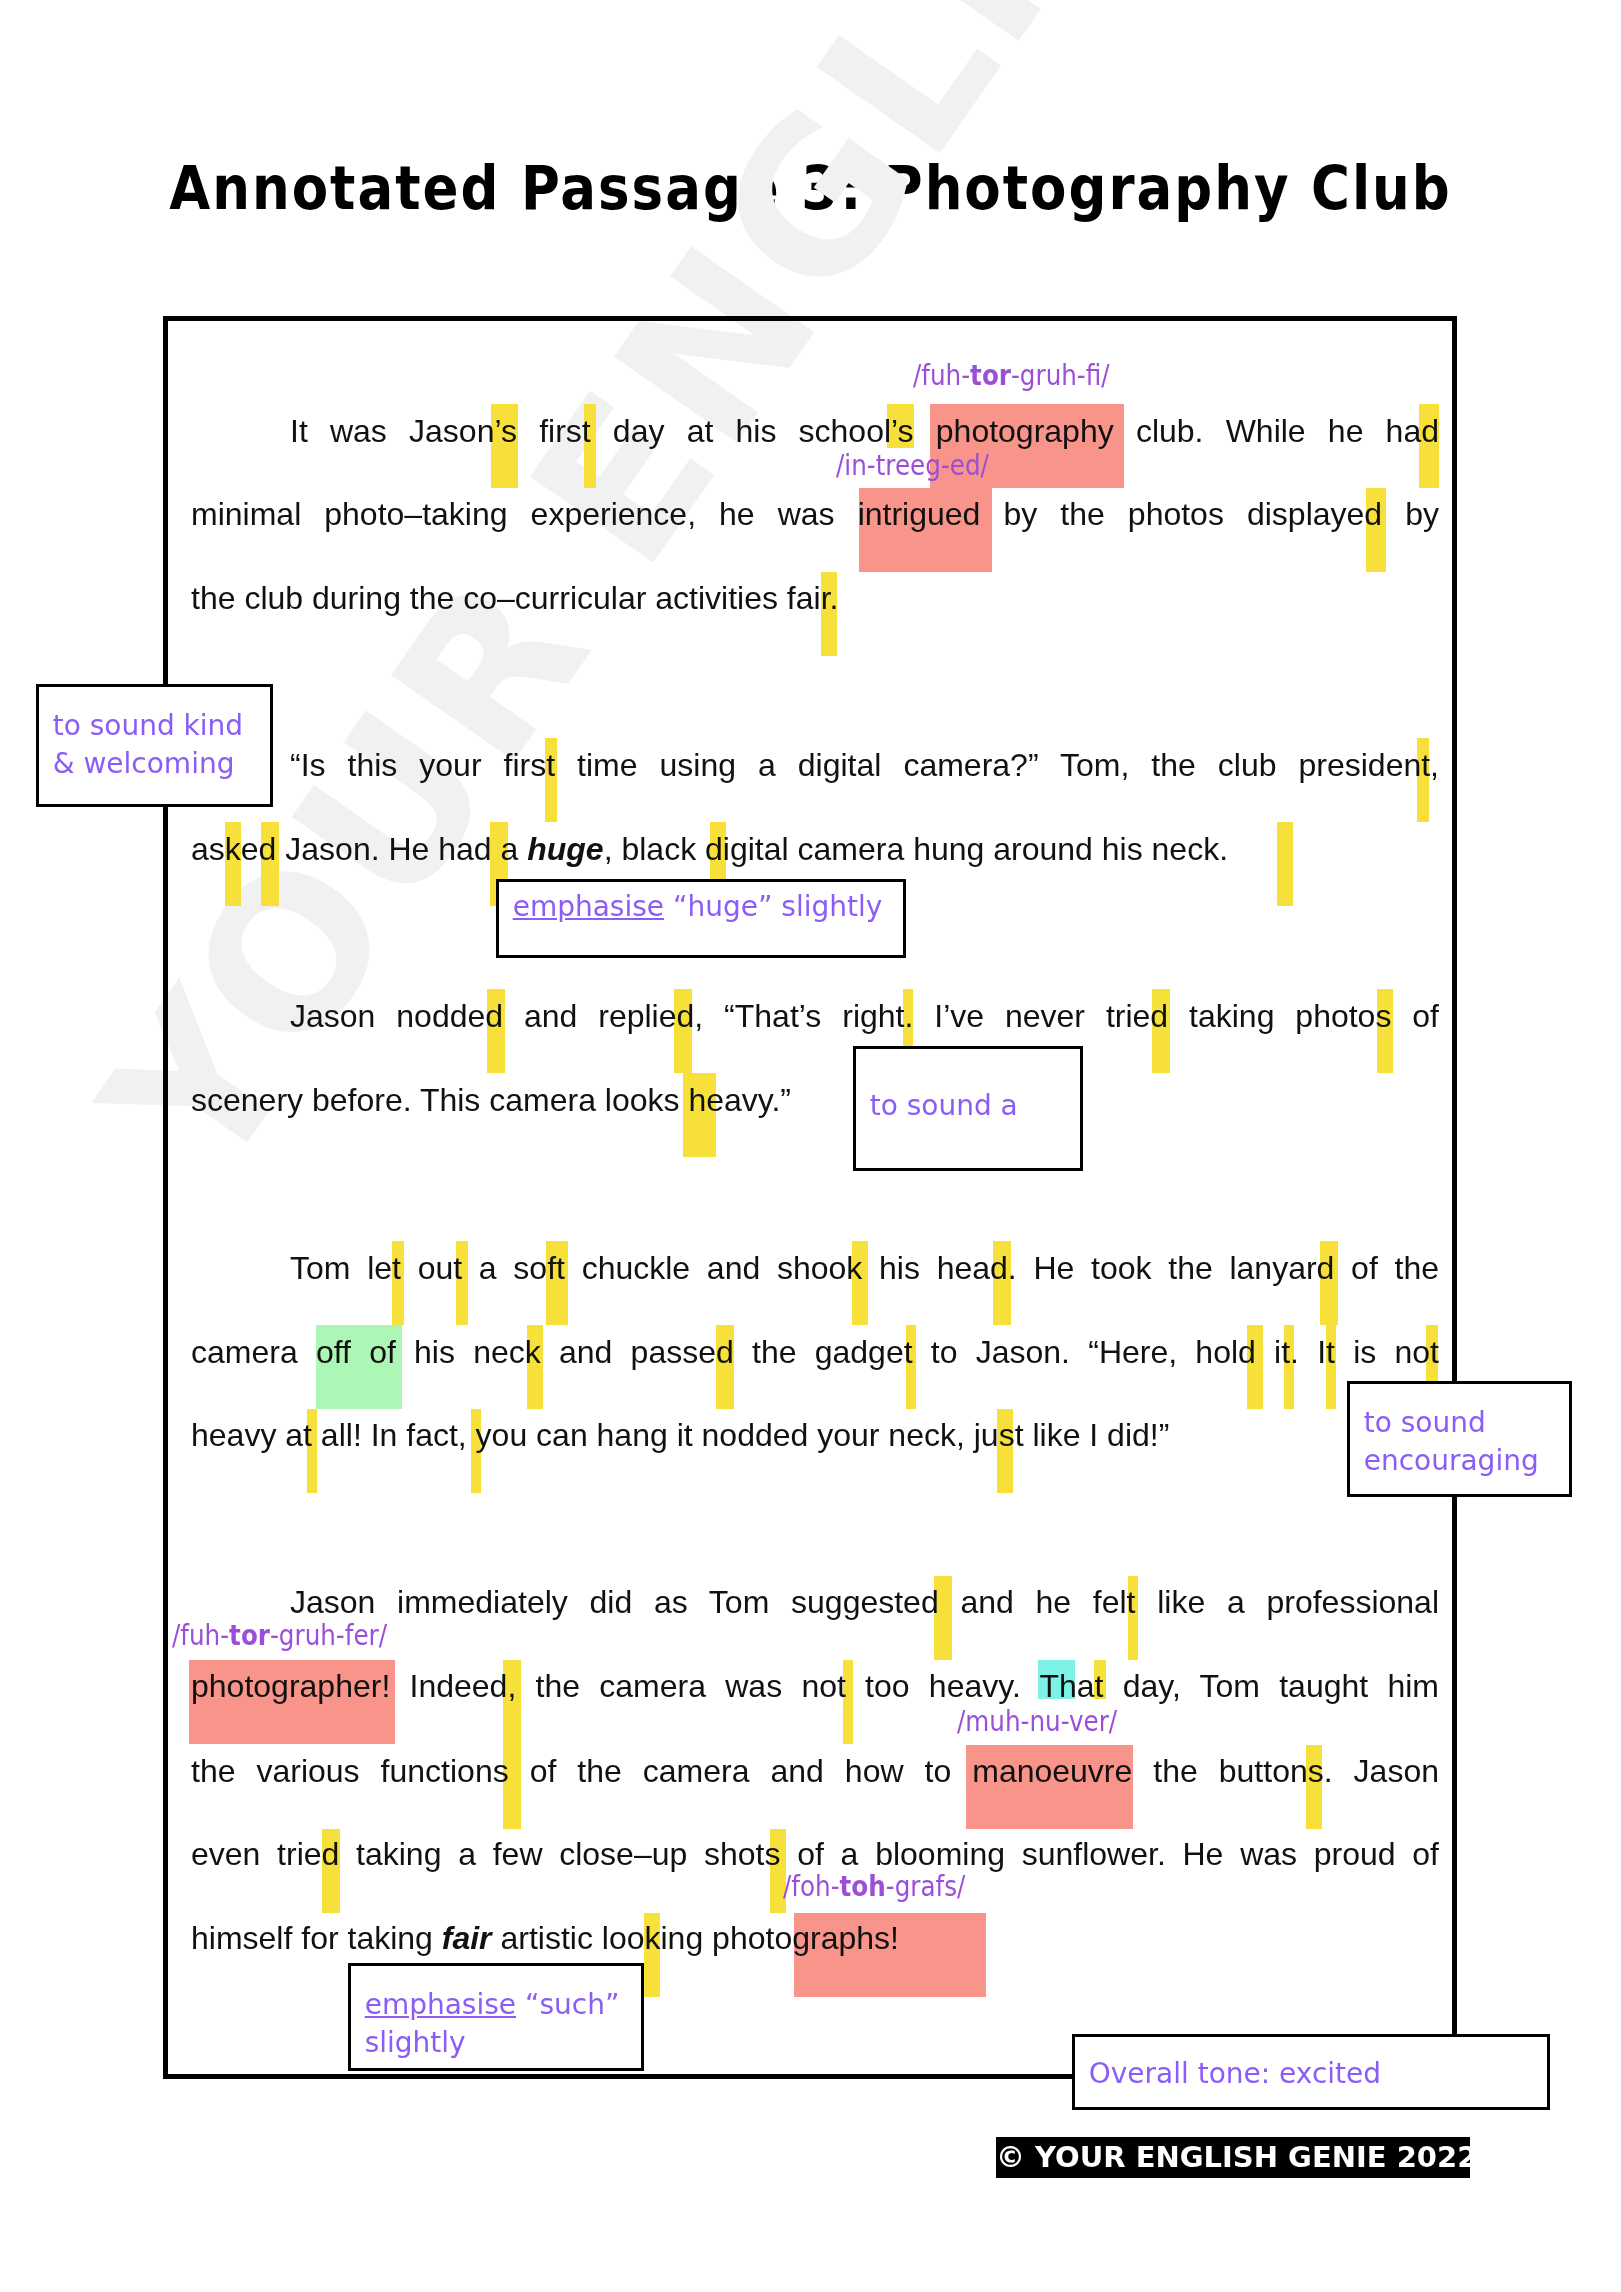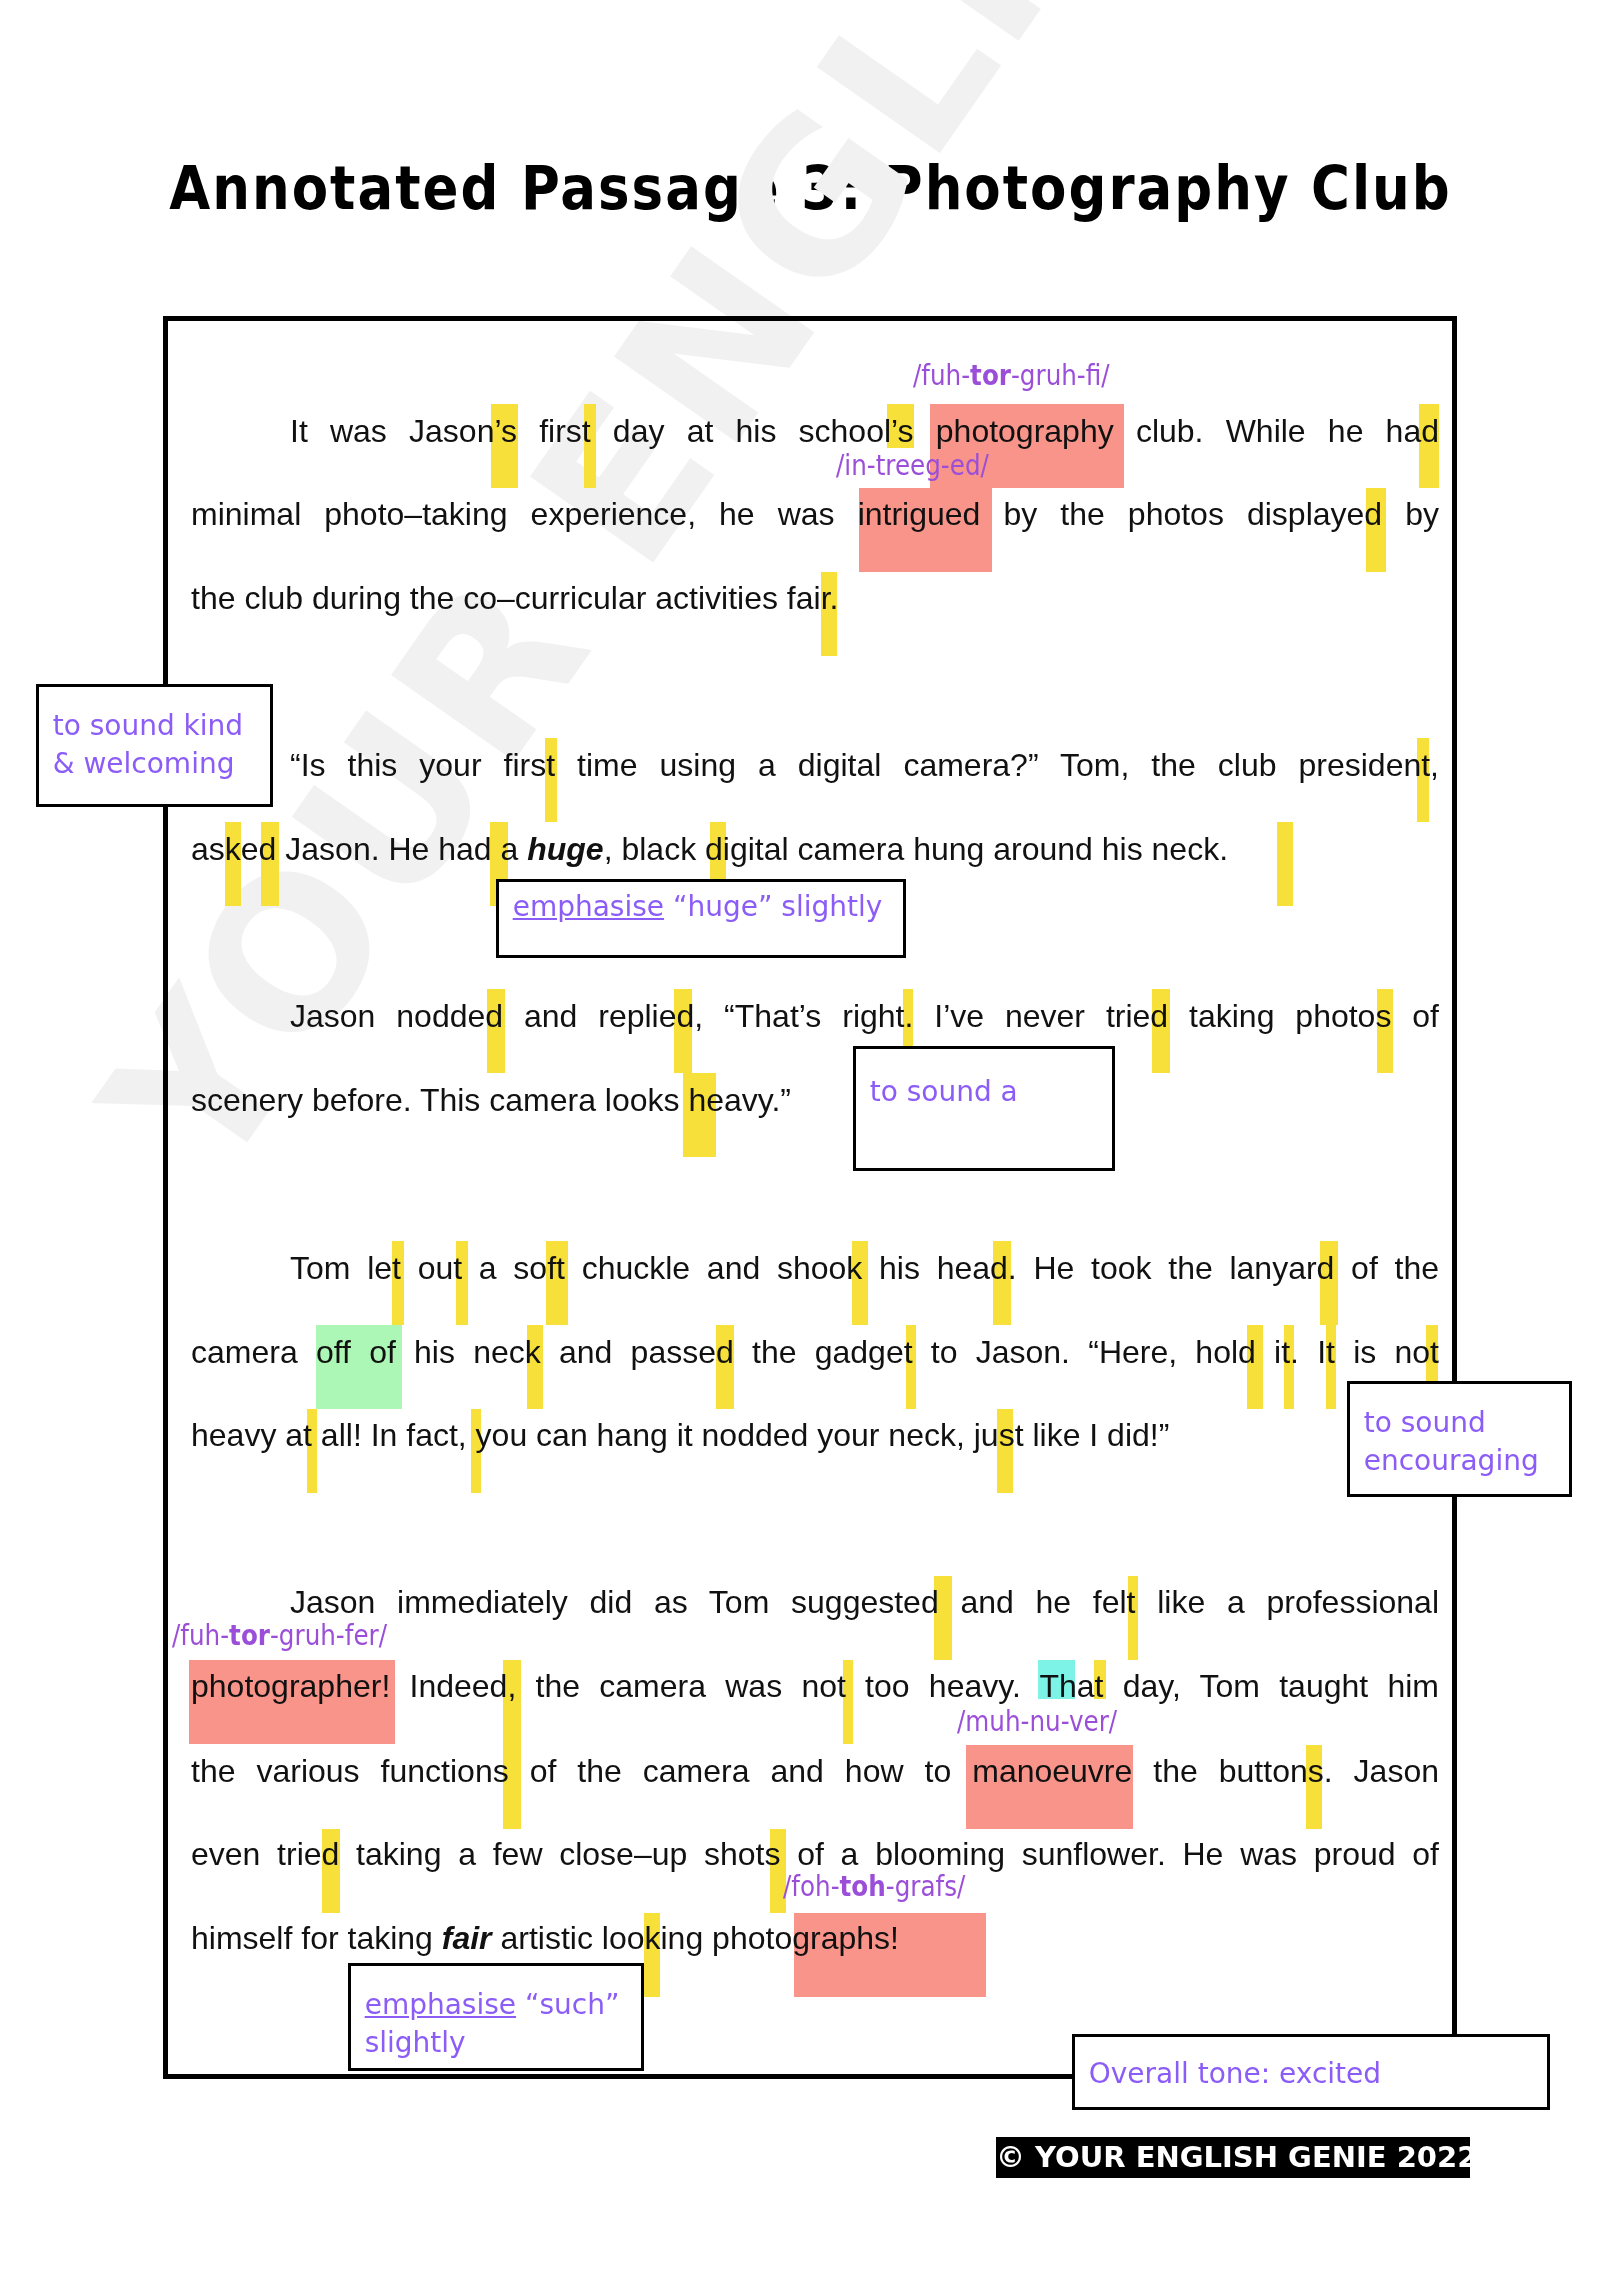--- a/index.html
+++ b/index.html
@@ -131,21 +131,21 @@
   <span>/foh-</span><b>toh</b><span>-grafs/</span>
 </div>
 
 <div class="note" style="left:36px;top:684px;width:237px;height:123px;padding-top:19.6px">
   <div>to sound kind</div>
   <div>&amp; welcoming</div>
 </div>
 <div class="note" style="left:496px;top:879px;width:410px;height:79px;padding-top:6px">
   <span class="u">emphasise</span><span> “huge” slightly</span>
 </div>
-<div class="note" style="left:853px;top:1046px;width:262px;height:125px;padding-top:24px">
+<div class="note" style="left:853px;top:1046px;width:230px;height:125px;padding-top:38px">
   <div>to sound a</div>
 </div>
 <div class="note" style="left:1347px;top:1381px;width:225px;height:116px;padding-top:19.6px">
   <div>to sound</div>
   <div>encouraging</div>
 </div>
 <div class="note" style="left:348px;top:1963px;width:296px;height:108px;padding-top:19.6px">
   <div><span class="u">emphasise</span><span> “such”</span></div>
   <div>slightly</div>
 </div>

